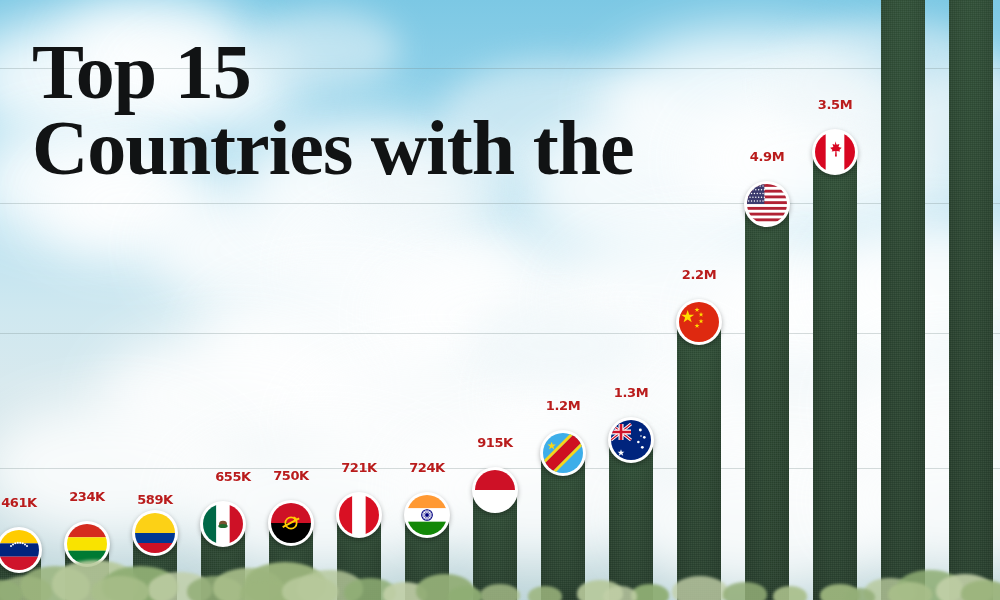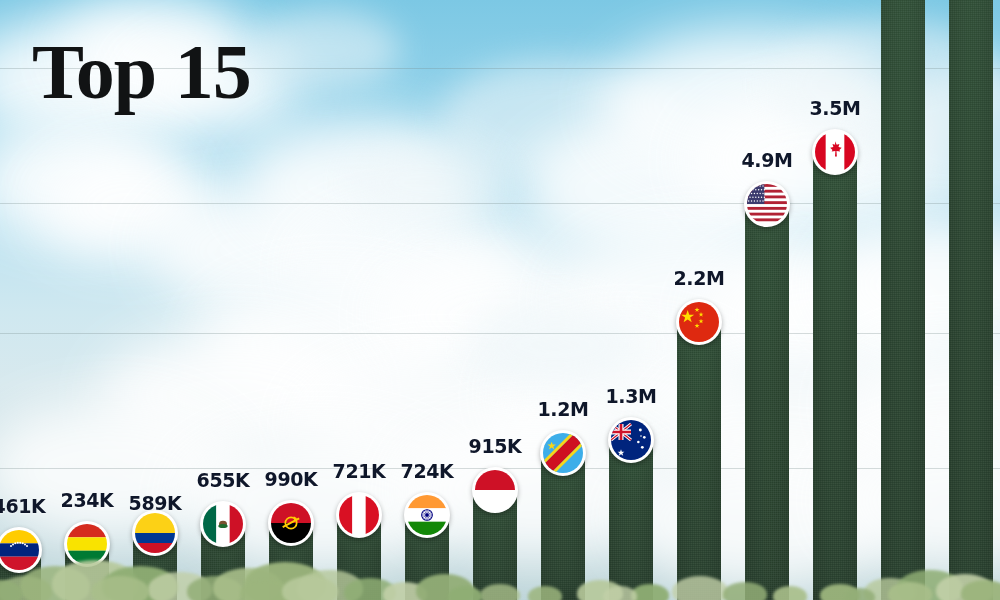--- a/index.html
+++ b/index.html
@@ -50,23 +50,23 @@
       repeating-linear-gradient(90deg, rgba(255,255,255,.03) 0 1px, rgba(0,0,0,.03) 1px 2px),
       linear-gradient(to bottom, #33543a 0%, #2e4a34 45%, #2a4330 100%);
     box-shadow: inset 0 0 28px rgba(0,0,0,.20);
   }
 
   .bar-value {
     position:absolute;
     transform:translateX(-50%);
     font-family:"DejaVu Sans", sans-serif;
     font-weight:700;
-    font-size:19px;
+    font-size:13px;
     letter-spacing:-.4px;
-    color:#0f172a;
+    color:#b91c1c;
     white-space:nowrap;
     text-shadow:0 1px 2px rgba(255,255,255,.55);
   }
 
   .flag {
     position:absolute;
     transform:translateX(-50%);
     width:46px; height:46px;
     border-radius:50%;
     border:3px solid #ffffff;
@@ -180,32 +180,32 @@
       <div class="bar" title="Mexico — 655K" style="left: 201px; width: 44px; height: 85px;"></div>
       <div class="flag" style="left: 223px; top: 501px;">
         <div class="fl"><svg viewBox="0 0 60 60" width="100%" height="100%" preserveAspectRatio="xMidYMid slice">
       <rect width="20" height="60" x="0" fill="#006847"></rect>
       <rect width="20" height="60" x="20" fill="#ffffff"></rect>
       <rect width="20" height="60" x="40" fill="#ce1126"></rect>
       <ellipse cx="30" cy="30" rx="6" ry="5" fill="#7a5230"></ellipse>
       <ellipse cx="30" cy="33" rx="7" ry="3" fill="#1f6b2e"></ellipse>
           </svg></div>
       </div>
-      <div class="bar-value" style="left: 223px; top: 469px;">655K</div>
+      <div class="bar-value" style="left: 233px; top: 469px;">655K</div>
       <div class="bar" title="Angola — 660K" style="left: 269px; width: 44px; height: 86px;"></div>
       <div class="flag" style="left: 291px; top: 500px;">
         <div class="fl"><svg viewBox="0 0 60 60" width="100%" height="100%" preserveAspectRatio="xMidYMid slice">
       <rect width="60" height="30" y="0" fill="#ce1126"></rect>
       <rect width="60" height="30" y="30" fill="#000000"></rect>
       <circle cx="30" cy="30" r="8.5" fill="none" stroke="#ffcd00" stroke-width="2.6"></circle>
       <rect x="16" y="28.2" width="28" height="3" fill="#ffcd00" transform="rotate(-28 30 30)"></rect>
       <path d="M34 20 l5 3 -4 4 z" fill="#ffcd00"></path>
           </svg></div>
       </div>
-      <div class="bar-value" style="left: 291px; top: 468px;">990K</div>
+      <div class="bar-value" style="left: 291px; top: 468px;">750K</div>
       <div class="bar" title="Peru — 721K" style="left: 337px; width: 44px; height: 94px;"></div>
       <div class="flag" style="left: 359px; top: 492px;">
         <div class="fl"><svg viewBox="0 0 60 60" width="100%" height="100%" preserveAspectRatio="xMidYMid slice">
       <rect width="20" height="60" x="0" fill="#d91023"></rect>
       <rect width="20" height="60" x="20" fill="#ffffff"></rect>
       <rect width="20" height="60" x="40" fill="#d91023"></rect>
           </svg></div>
       </div>
       <div class="bar-value" style="left: 359px; top: 460px;">721K</div>
       <div class="bar" title="India — 724K" style="left: 405px; width: 44px; height: 94px;"></div>
@@ -371,15 +371,16 @@
       <div class="tree" style="left: 282px; width: 56px; height: 30px; background: rgb(183, 201, 155); opacity: 0.9;"></div>
       <div class="tree" style="left: 448px; width: 34px; height: 20px; background: rgb(143, 174, 116); opacity: 0.95;"></div>
       <div class="tree" style="left: 603px; width: 34px; height: 20px; background: rgb(194, 208, 168); opacity: 0.8;"></div>
       <div class="tree" style="left: 845px; width: 30px; height: 18px; background: rgb(147, 174, 119); opacity: 0.85;"></div>
       <div class="tree" style="left: 888px; width: 44px; height: 24px; background: rgb(169, 191, 138); opacity: 0.9;"></div>
       <div class="tree" style="left: 961px; width: 48px; height: 26px; background: rgb(156, 181, 125); opacity: 0.95;"></div>
     </div>
 
   <div id="title">
     <span class="l1">Top 15</span>
+    <span class="l2">Countries with the</span>
   </div>
 
 </div>
 
 </body></html>

